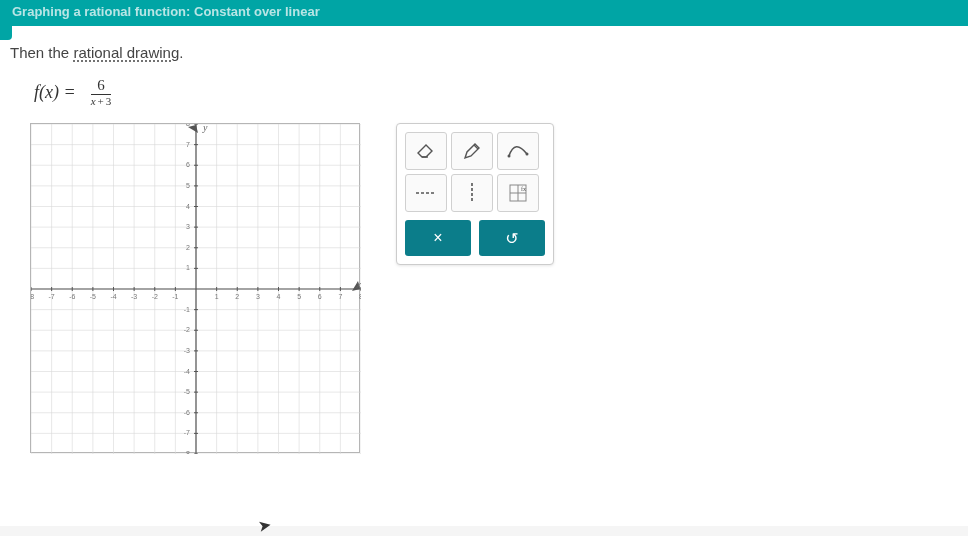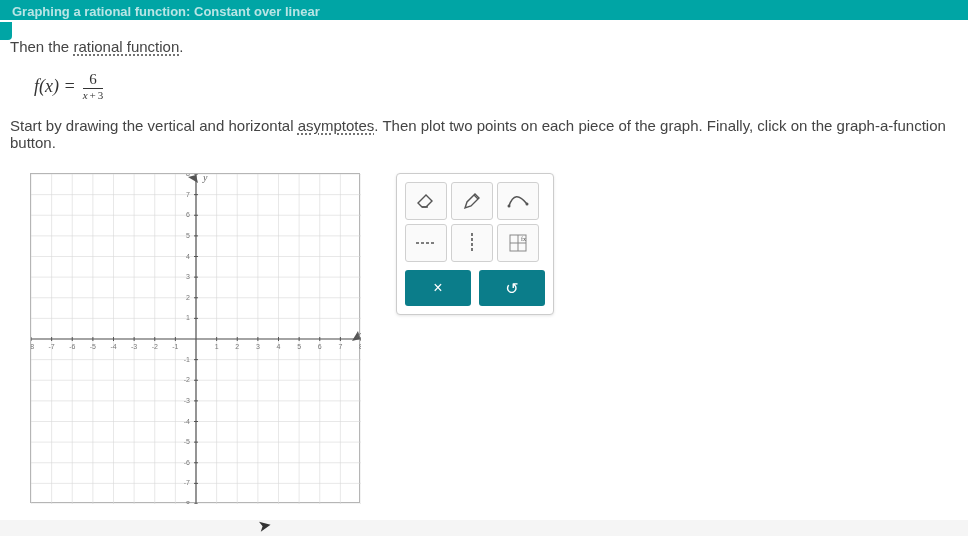--- a/index.html
+++ b/index.html
@@ -10,21 +10,21 @@
       height: 536px;
       overflow: hidden;
       position: relative;
     }
     .header-bar {
       background: #00a5a5;
       color: #b8e5e5;
       padding: 4px 12px;
       font-size: 13px;
       font-weight: bold;
-      height: 20px;
+      height: 26px;
     }
     .tab-notch {
       position: absolute;
       top: 22px;
       left: 0;
       width: 12px;
       height: 18px;
       background: #00a5a5;
       border-bottom-right-radius: 4px;
     }
@@ -46,20 +46,21 @@
       cursor: help;
     }
     .equation {
       font-family: 'Times New Roman', serif;
       font-size: 18px;
       font-style: italic;
       margin: 8px 0 16px 24px;
       display: flex;
       align-items: center;
       color: #333;
+      gap: 8px;
     }
     .fraction {
       display: inline-flex;
       flex-direction: column;
       align-items: center;
       margin-left: 4px;
       font-style: normal;
     }
     .fraction .num { border-bottom: 1.2px solid #333; padding: 0 6px; font-size: 15px;}
     .fraction .den { padding: 0 3px; font-size: 11px; font-style: italic;}
@@ -143,36 +144,33 @@
 <body>
 
 <div class="header-bar">
   <span>Graphing a rational function: Constant over linear</span>
 </div>
 <div class="tab-notch"></div>
 
 <div class="content">
 
   <div class="instruction-line">
-    <span>Then the </span><span class="underline-term">rational function</span><span>.</span>
+    <span>Then the </span><span class="underline-term">rational drawing</span><span>.</span>
   </div>
 
   <div class="equation">
     <span>f(x) =</span>
     <span class="fraction">
       <span class="num">6</span>
       <span class="den">
         <span>x</span><span class="plus">+</span><span style="font-style:normal">3</span>
       </span>
     </span>
   </div>
 
-  <div class="instruction2">
-    <span>Start by drawing the vertical and horizontal </span><span class="underline-term">asymptotes</span><span>. Then plot two points on each piece of the graph. Finally, click on the graph-a-function button.</span>
-  </div>
 
   <div class="work-area">
 
     <div class="graph-box">
       <span class="axis-label-y">y</span>
       <span class="axis-label-x">x</span>
       <svg id="graph-svg" width="330" height="330">
           <line x1="0" y1="0" x2="0" y2="330" stroke="#d8d8d8" stroke-width="0.6"></line>
           <line x1="20.625" y1="0" x2="20.625" y2="330" stroke="#d8d8d8" stroke-width="0.6"></line>
           <line x1="41.25" y1="0" x2="41.25" y2="330" stroke="#d8d8d8" stroke-width="0.6"></line>

